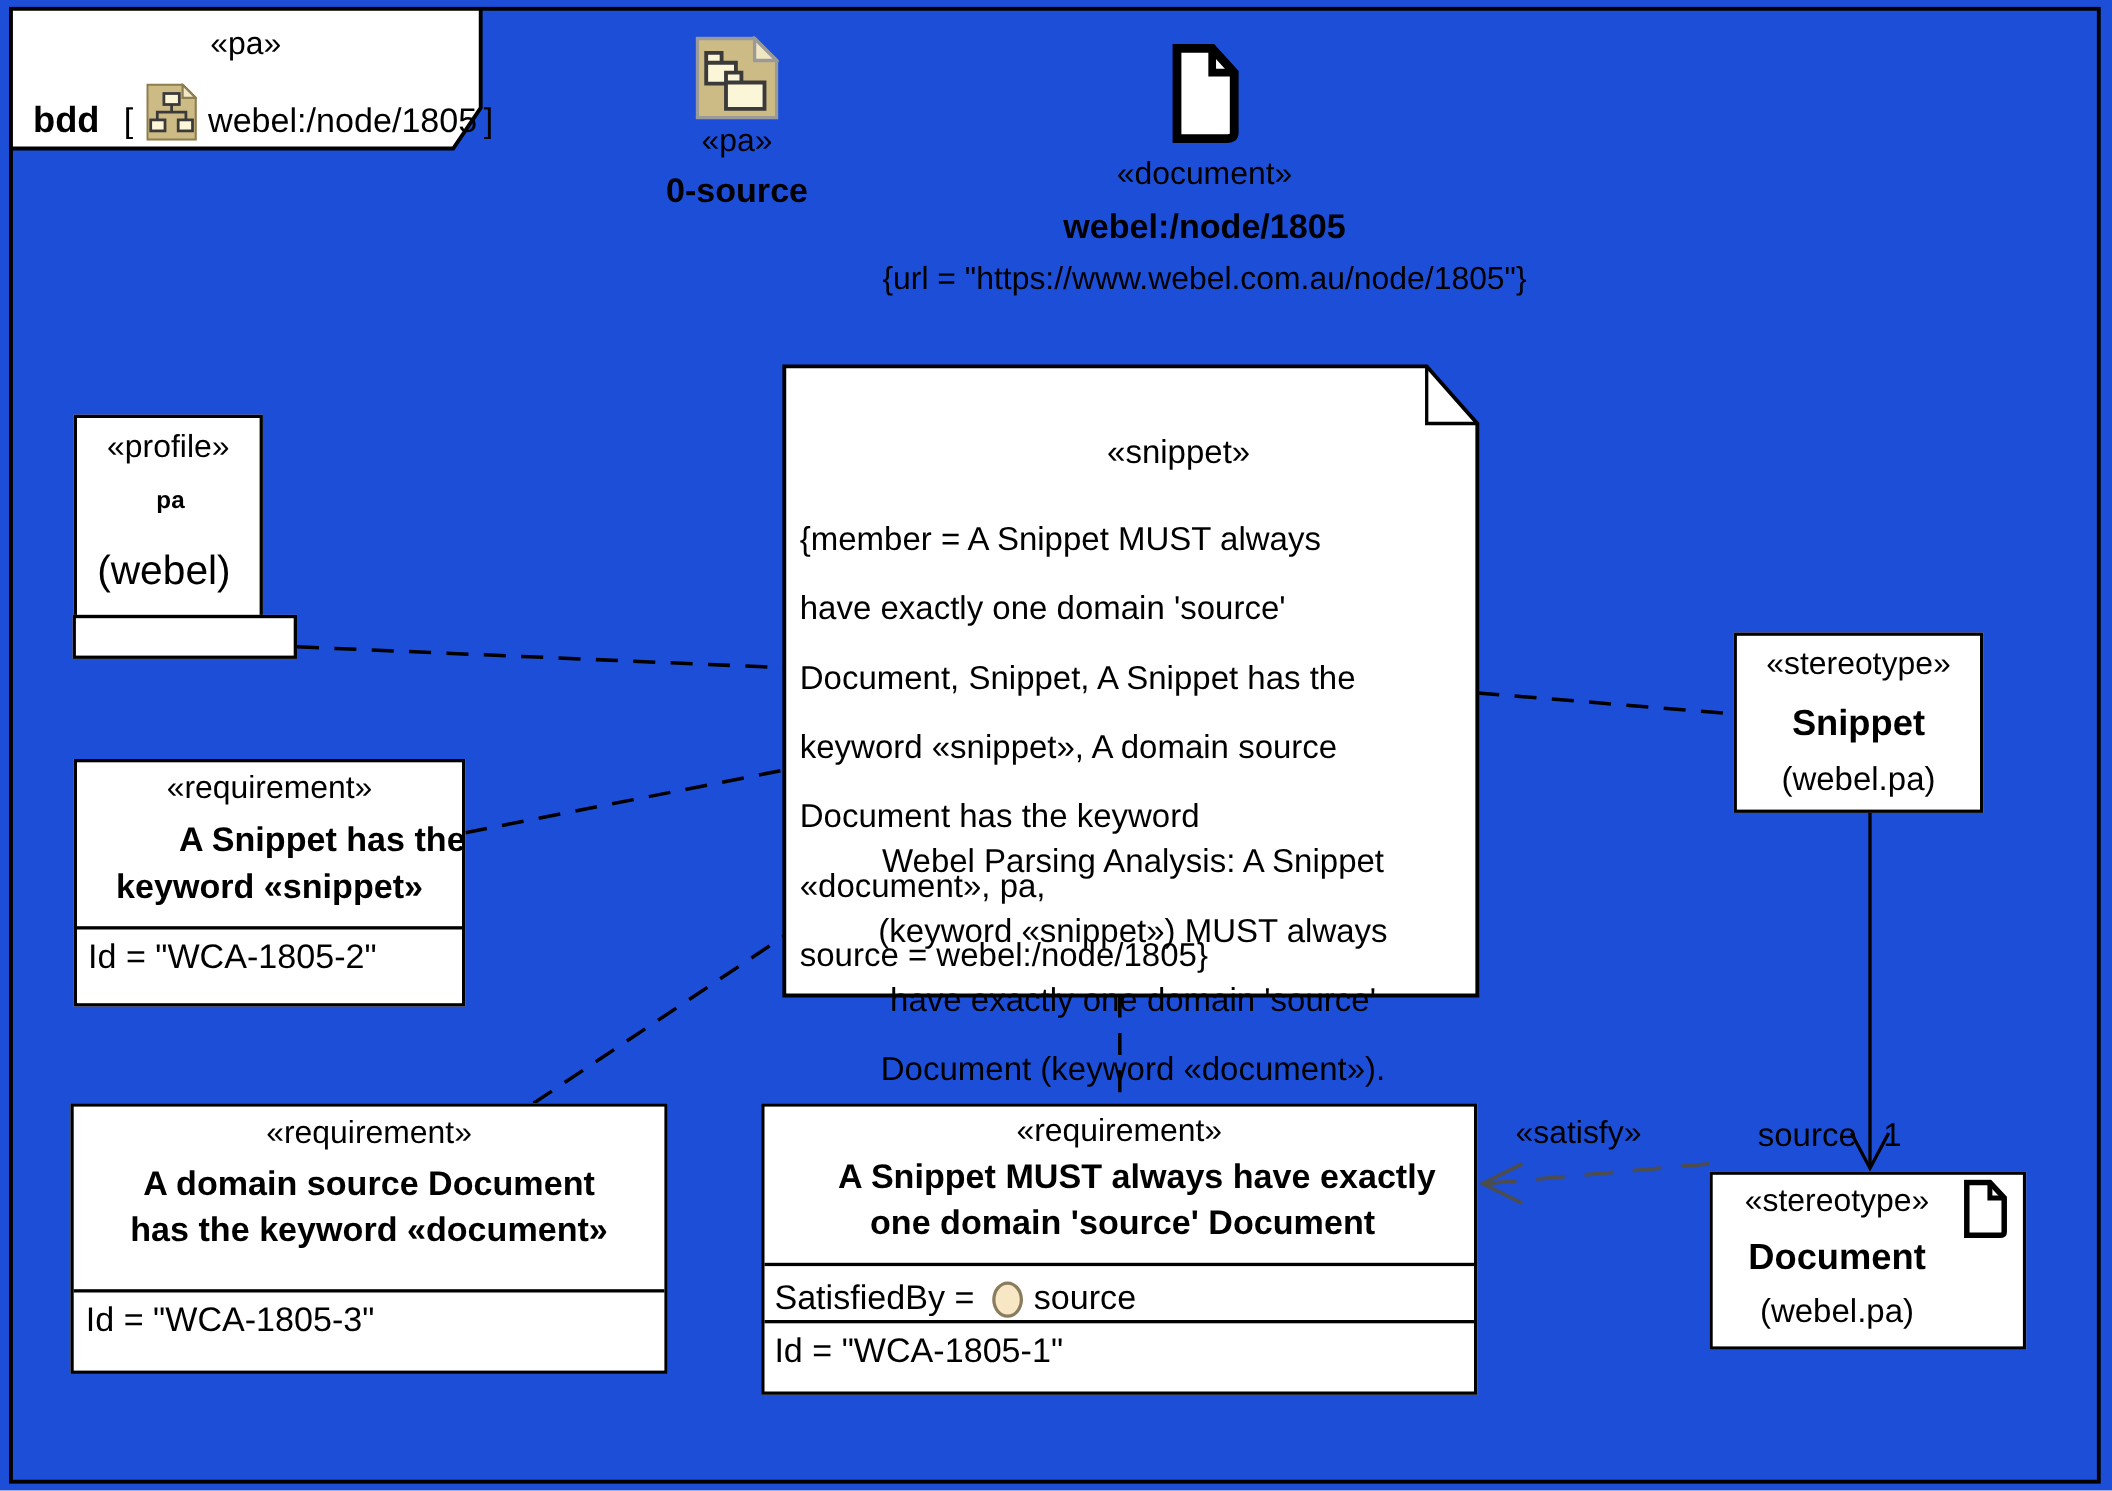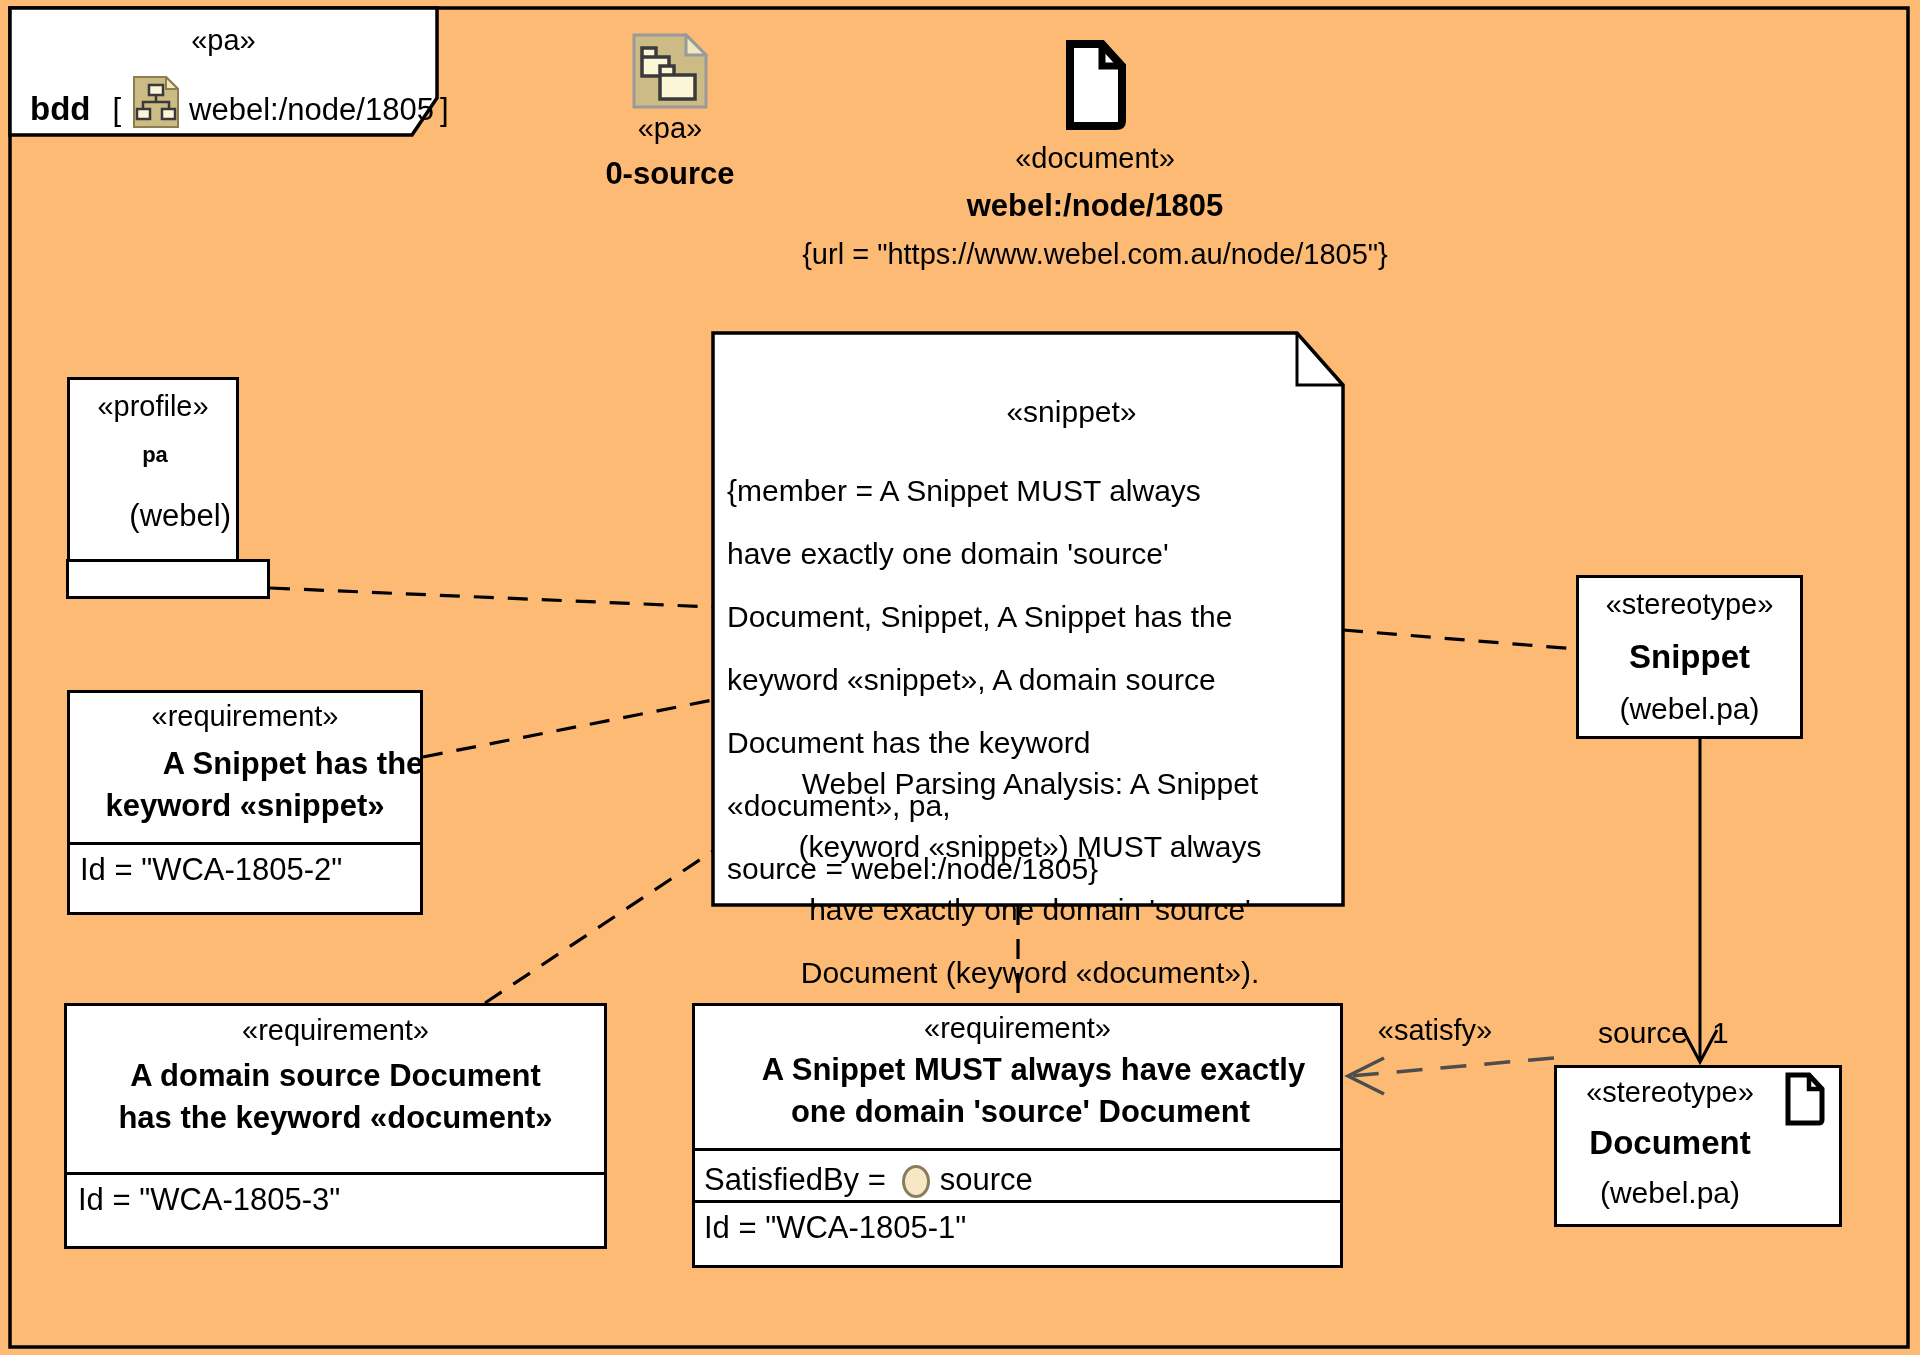--- a/index.html
+++ b/index.html
@@ -1,16 +1,16 @@
 <!DOCTYPE html>
 <html><head>
 <meta charset="utf-8">
 <style>
   html,body{margin:0;padding:0;background:#ffffff;}
-  #canvas{position:relative;width:1920px;height:1355px;background:#fdba74;
+  #canvas{position:relative;width:1920px;height:1355px;background:#1d4ed8;
           font-family:"Liberation Sans", sans-serif;color:#000;overflow:hidden;}
   #wires{position:absolute;left:0;top:0;width:1920px;height:1355px;}
   .abs{position:absolute;}
   .ctr{text-align:center;}
   .rgt{text-align:right;}
   .b{font-weight:bold;}
   .box{position:absolute;border:3px solid #000;background:#fff;box-sizing:border-box;}
   .st{font-size:29px;}
   .nm{font-size:31px;font-weight:bold;}
   .body-line{font-size:30px;line-height:40px;white-space:nowrap;margin-top:23px;}
@@ -79,21 +79,21 @@
     <path d="M37,4 V26 H57" fill="none" stroke="#000" stroke-width="7"></path>
   </svg>
   <div class="abs ctr st" style="left:945px;top:142px;width:300px;">«document»</div>
   <div class="abs ctr nm" style="left:920px;top:188px;width:350px;">webel:/node/1805</div>
   <div class="abs ctr" style="left:790px;top:238px;width:610px;font-size:29px;">{url = "https://www.webel.com.au/node/1805"}</div>
 
   <div class="box" style="left:67px;top:377px;width:172px;height:185px;"></div>
   <div class="box" style="left:66px;top:559px;width:204px;height:40px;"></div>
   <div class="abs ctr st" style="left:67px;top:390px;width:172px;">«profile»</div>
   <div class="abs ctr b" style="left:67px;top:442px;width:176px;font-size:22px;">pa</div>
-  <div class="abs ctr" style="left:67px;top:498px;width:164px;font-size:31px;text-align:right;">(webel)</div>
+  <div class="abs ctr" style="left:67px;top:498px;width:164px;font-size:37px;">(webel)</div>
 
   <div class="abs ctr" style="left:713px;top:395px;width:717px;font-size:30px;">«snippet»</div>
   <div class="abs" style="left:727px;top:448px;width:606px;">
     <div class="body-line">{member = A Snippet MUST always</div>
     <div class="body-line">have exactly one domain 'source'</div>
     <div class="body-line">Document, Snippet, A Snippet has the</div>
     <div class="body-line">keyword «snippet», A domain source</div>
     <div class="body-line">Document has the keyword</div>
     <div class="body-line">«document», pa,</div>
     <div class="body-line">source = webel:/node/1805}</div>

